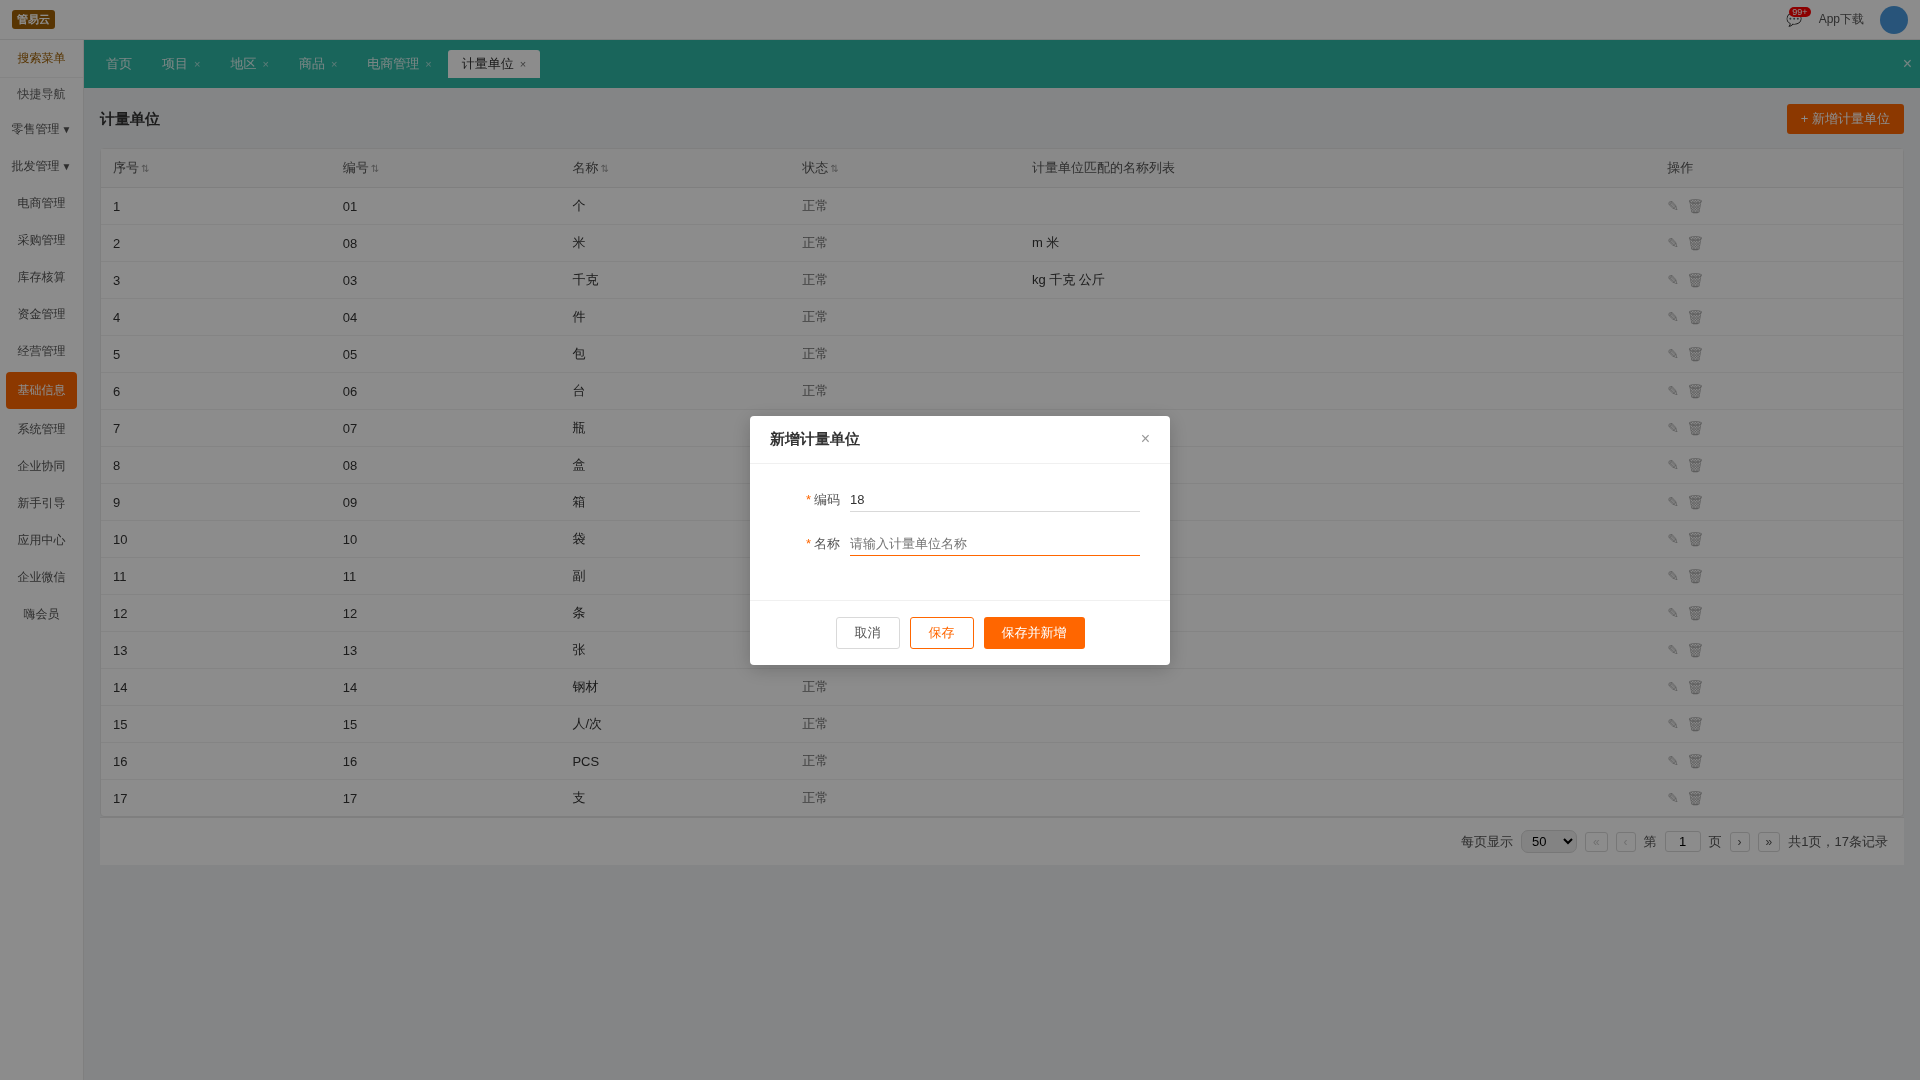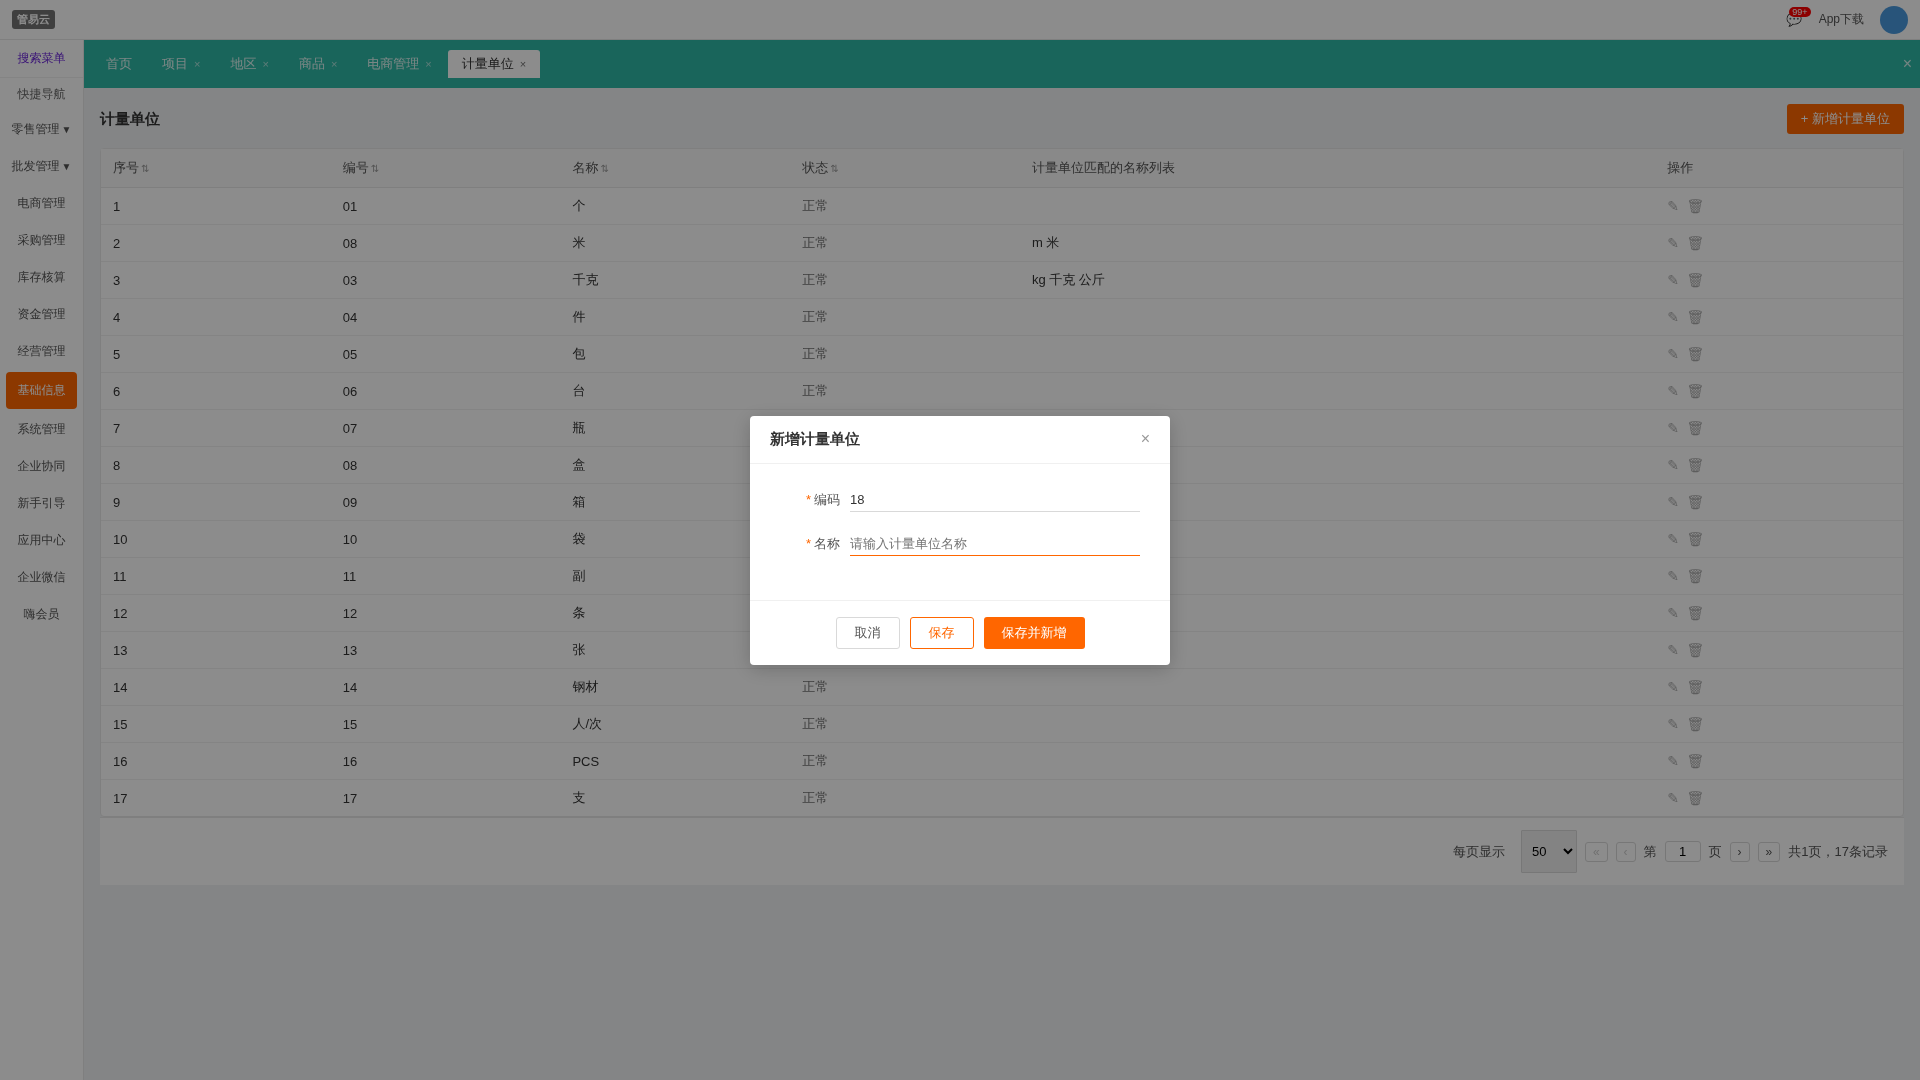--- a/index.html
+++ b/index.html
@@ -1,33 +1,33 @@
 <!DOCTYPE html>
 <html><head>
   <meta charset="utf-8">
   <style>
     * { box-sizing: border-box; margin: 0; padding: 0; }
     body { font-family: "Microsoft YaHei", Arial, sans-serif; font-size: 13px; background: #f0f2f5; color: #333; height: 1080px; width: 1920px; overflow: hidden; display: flex; flex-direction: column; }
 
     
     .top-bar { height: 40px; background: #fff; display: flex; align-items: center; padding: 0 12px; border-bottom: 1px solid #e8e8e8; flex-shrink: 0; }
     .logo-area { display: flex; align-items: center; width: 80px; }
-    .logo-box { background: #737373; color: #fff; font-size: 11px; font-weight: bold; padding: 2px 5px; border-radius: 3px; }
+    .logo-box { background: #a16207; color: #fff; font-size: 11px; font-weight: bold; padding: 2px 5px; border-radius: 3px; }
     .top-bar-right { margin-left: auto; display: flex; align-items: center; gap: 16px; }
     .top-badge { position: relative; display: inline-block; }
     .badge-num { position: absolute; top: -5px; right: -8px; background: red; color: #fff; font-size: 9px; border-radius: 8px; padding: 0 3px; min-width: 14px; text-align: center; }
     .app-download { color: #555; font-size: 12px; }
     .avatar { width: 28px; height: 28px; background: #4a9ade; border-radius: 50%; }
 
     
     .main-layout { display: flex; flex: 1; overflow: hidden; }
 
     
     .sidebar { width: 84px; background: #fff; border-right: 1px solid #e8e8e8; display: flex; flex-direction: column; flex-shrink: 0; }
-    .sidebar-search { padding: 10px 8px; border-bottom: 1px solid #f0f0f0; text-align: center; font-size: 12px; color: #6d28d9; cursor: pointer; }
+    .sidebar-search { padding: 10px 8px; border-bottom: 1px solid #f0f0f0; text-align: center; font-size: 12px; color: #a16207; cursor: pointer; }
     .sidebar-nav-label { padding: 8px 8px; text-align: center; font-size: 12px; color: #666; cursor: pointer; }
     .sidebar-item { padding: 10px 8px; text-align: center; font-size: 12px; color: #555; cursor: pointer; position: relative; }
     .sidebar-item.active { background: #f60; color: #fff; border-radius: 4px; margin: 2px 6px; }
     .sidebar-item .arrow { font-size: 10px; margin-left: 2px; }
     .sidebar-dropdown { display: flex; align-items: center; justify-content: center; }
 
     
     .content-area { flex: 1; display: flex; flex-direction: column; overflow: hidden; }
 
     
@@ -48,21 +48,21 @@
     thead tr { background: #fafafa; }
     th { padding: 10px 12px; text-align: left; font-size: 13px; color: #555; border-bottom: 1px solid #e8e8e8; font-weight: normal; white-space: nowrap; }
     td { padding: 9px 12px; border-bottom: 1px solid #f0f0f0; font-size: 13px; color: #333; }
     tr:last-child td { border-bottom: none; }
     .sort-icon { font-size: 10px; color: #999; margin-left: 2px; cursor: pointer; }
     .status-normal { color: #737373; }
     .action-btn { background: none; border: none; cursor: pointer; color: #aaa; font-size: 14px; margin-right: 4px; }
 
     
     .pagination { display: flex; align-items: center; justify-content: flex-end; padding: 12px 16px; background: #fff; border-top: 1px solid #e8e8e8; font-size: 13px; color: #555; gap: 8px; }
-    .page-size-select { border: 1px solid #d9d9d9; border-radius: 1px; padding: 12px 6px; font-size: 13px; margin-left: 8px; }
+    .page-size-select { border: 1px solid #d9d9d9; border-radius: 7px; padding: 2px 6px; font-size: 13px; }
     .page-btn { border: 1px solid #d9d9d9; background: #fff; padding: 2px 7px; border-radius: 3px; cursor: pointer; font-size: 12px; color: #555; }
     .page-btn:disabled { color: #ccc; cursor: not-allowed; }
     .page-input { width: 36px; border: 1px solid #d9d9d9; border-radius: 3px; padding: 2px 4px; text-align: center; font-size: 13px; }
 
     
     .modal-overlay { position: fixed; inset: 0; background: rgba(0,0,0,0.45); z-index: 100; display: flex; align-items: center; justify-content: center; }
     .modal { background: #fff; border-radius: 4px; width: 420px; box-shadow: 0 4px 20px rgba(0,0,0,0.2); }
     .modal-header { padding: 14px 20px; border-bottom: 1px solid #f0f0f0; display: flex; align-items: center; justify-content: space-between; }
     .modal-title { font-size: 15px; font-weight: bold; color: #333; }
     .modal-close { cursor: pointer; color: #999; font-size: 16px; }

